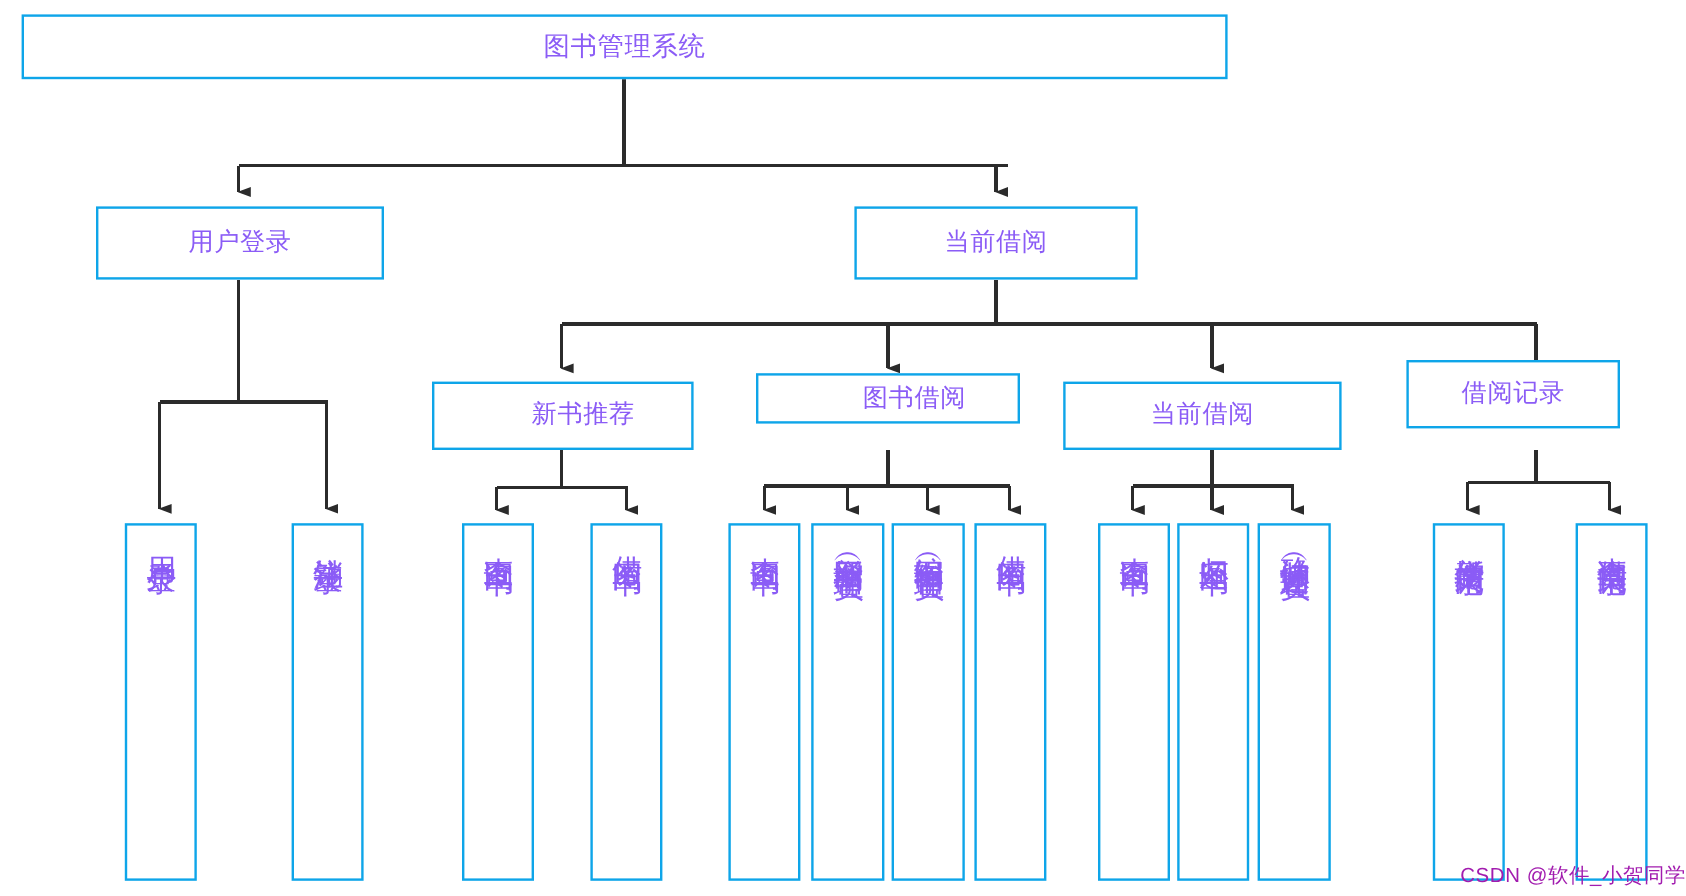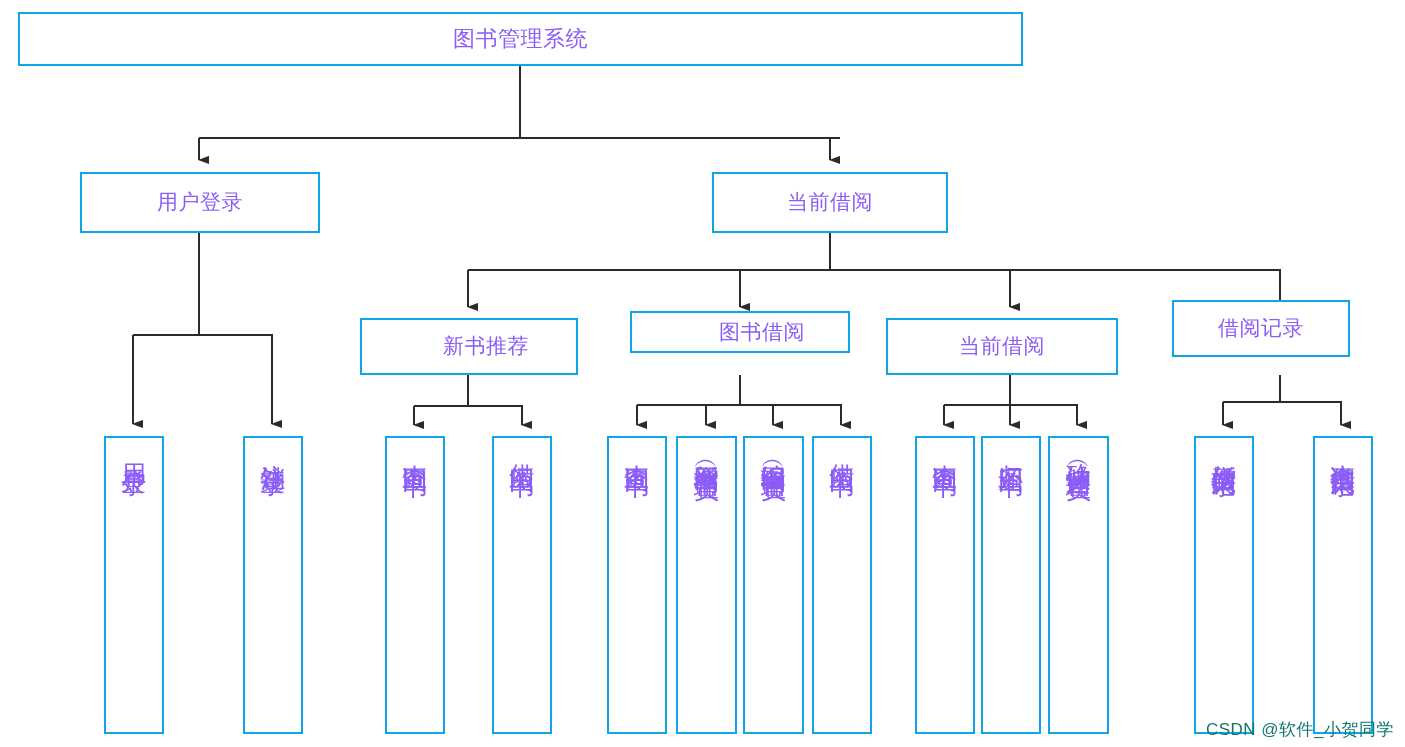--- a/index.html
+++ b/index.html
@@ -54,24 +54,24 @@
   .node.v .lbl{
     writing-mode:vertical-rl;
     text-orientation:upright;
     font-size:25px;
     line-height:1.05;
     letter-spacing:3px;
   }
   .node.v.tall .lbl{ letter-spacing:2px; }
   .watermark{
     position:absolute;
-    right:11px;
+    right:0;
     bottom:6px;
     font-size:17px;
-    color:#0f766e;
+    color:#a21caf;
     white-space:nowrap;
     z-index:5;
     letter-spacing:0.5px;
   }
 </style>
 </head>
 <body>
 
 <div id="canvas">
 

